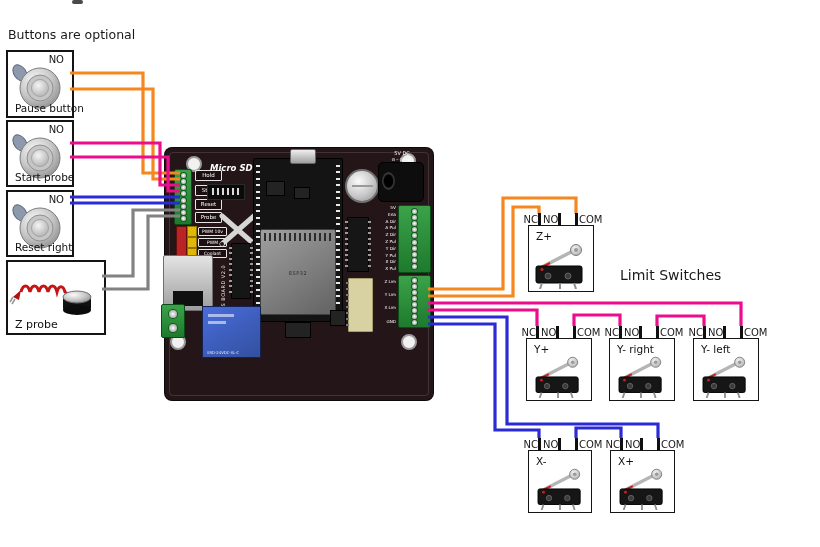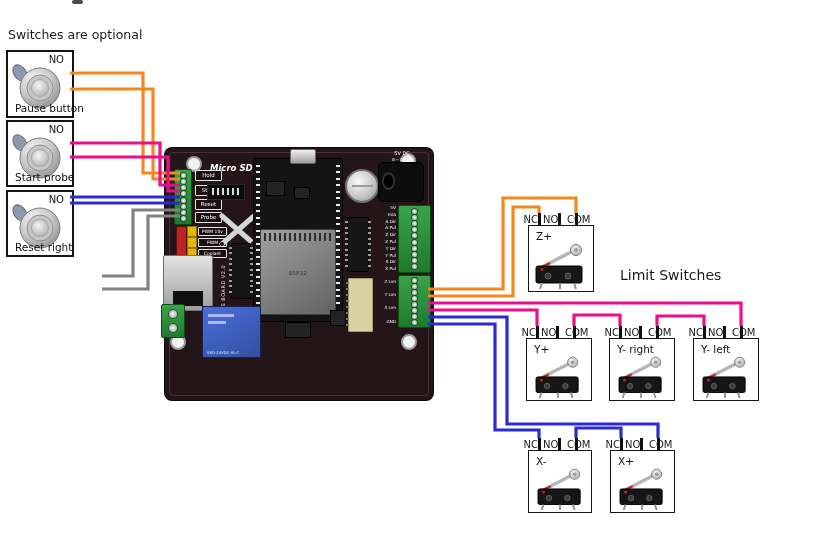--- a/index.html
+++ b/index.html
@@ -10,21 +10,21 @@
   .cbox{position:absolute;background:#fff;border:2px solid #141414;}
   .cap-label{position:absolute;left:7px;bottom:2px;font-size:10.5px;color:#111;white-space:nowrap;}
   .no-label{position:absolute;right:8px;top:2px;font-size:10px;color:#111;}
   
   .sw-box{position:absolute;background:#fff;border:1.6px solid #141414;}
   .sw-name{position:absolute;left:7px;top:4px;font-size:10.5px;color:#111;white-space:nowrap;}
   .stub{position:absolute;width:3.2px;height:13px;top:-13px;background:#101010;}
   .pin-label{position:absolute;top:-12px;font-size:10px;color:#181818;white-space:nowrap;}
   .pin-nc{left:-6px;width:15px;text-align:right;}
   .pin-no{left:14px;width:15px;text-align:right;}
-  .pin-com{left:38px;}
+  .pin-com{left:50px;}
   
   .board{position:absolute;left:165px;top:148px;width:268px;height:252px;background:#241518;border-radius:7px;box-shadow:0 0 0 1px #0a0a0a;}
   .frame{position:absolute;inset:4px;border:1px solid rgba(255,255,255,0.13);border-radius:4px;}
   .hole{position:absolute;width:12px;height:12px;border-radius:50%;background:#f1f1f1;border:2px solid #9a9a9a;}
   .term{position:absolute;background:linear-gradient(#3ba24a,#1e7a2d);border:1px solid #0c4d16;border-radius:2px;display:flex;flex-direction:column;align-items:center;justify-content:space-around;padding:2px 0;box-sizing:border-box;}
   .screw{width:5px;height:5px;border-radius:50%;background:radial-gradient(#fdfdfd,#8b8b8b);box-shadow:0 0 0 1px #145c1e;}
   .lblbox{position:absolute;border:1px solid #e6e6e6;color:#fff;font-size:5.5px;line-height:8px;text-align:center;border-radius:1px;background:rgba(0,0,0,0.25);white-space:nowrap;overflow:hidden;}
   .pin-col{position:absolute;display:flex;flex-direction:column;}
   .pin-col span{display:block;text-align:right;color:#fff;font-size:4.3px;line-height:6.8px;white-space:nowrap;}
   .pin-col.wide span{line-height:13.2px;font-size:4.1px;}
@@ -75,21 +75,21 @@
       </radialGradient>
       <radialGradient id="gKnob" cx="40%" cy="35%" r="80%">
         <stop offset="0%" stop-color="#f4f4f4"></stop>
           <stop offset="100%" stop-color="#a8a8a8"></stop>
       </radialGradient>
     </defs>
   </svg>
 
   <div class="smudge" style="left:72px;top:0;width:11px;height:4px"></div>
 
-  <div class="note" style="left:8px;top:27px">Switches are optional</div>
+  <div class="note" style="left:8px;top:27px">Buttons are optional</div>
   <div class="note limit-title" style="left:620px;top:267px">Limit Switches</div>
 
   <div class="cbox" style="left:6px;top:50px;width:64px;height:64px">
     <span class="no-label">NO</span>
     <svg width="60" height="46" style="position:absolute;left:1px;top:12px" viewBox="0 0 60 46">
       <g>
           <ellipse cx="11" cy="9" rx="6" ry="9" transform="rotate(-35 11 9)" fill="#8d99ad" stroke="#5d6678" stroke-width="1"></ellipse>
       <circle cx="31" cy="24" r="20" fill="url(#gSilver)" stroke="#7d7d7d" stroke-width="1"></circle>
       <circle cx="31" cy="24" r="13" fill="#c6c6c6" stroke="#8f8f8f" stroke-width="1"></circle>
       <circle cx="31" cy="24" r="8.5" fill="url(#gKnob)" stroke="#9a9a9a" stroke-width="0.8"></circle>
@@ -117,20 +117,33 @@
       <g>
           <ellipse cx="11" cy="9" rx="6" ry="9" transform="rotate(-35 11 9)" fill="#8d99ad" stroke="#5d6678" stroke-width="1"></ellipse>
       <circle cx="31" cy="24" r="20" fill="url(#gSilver)" stroke="#7d7d7d" stroke-width="1"></circle>
       <circle cx="31" cy="24" r="13" fill="#c6c6c6" stroke="#8f8f8f" stroke-width="1"></circle>
       <circle cx="31" cy="24" r="8.5" fill="url(#gKnob)" stroke="#9a9a9a" stroke-width="0.8"></circle>
         </g>
     </svg>
     <span class="cap-label">Reset right</span>
   </div>
 
+  <div class="cbox" style="left:6px;top:260px;width:96px;height:71px">
+    <svg width="90" height="50" style="position:absolute;left:1px;top:4px" viewBox="0 0 90 50">
+      <g>
+        <path d="M12,24 l-8,7 l6,3 z" fill="#b01212"></path>
+        <path d="M4,31 l-3,5 M6,33 l-3,5" stroke="#999" stroke-width="1.6" fill="none"></path>
+        <path d="M12,26 c2,-8 7,-8 9,0 c2,-8 7,-8 9,0 c2,-8 7,-8 9,0 c2,-8 7,-8 9,0 c2,-7 6,-7 8,0 q6,3 10,8" stroke="#c41616" stroke-width="3" fill="none"></path>
+        <rect x="54" y="31" width="28" height="13" rx="2" fill="#101010"></rect>
+        <ellipse cx="68" cy="44" rx="14" ry="5" fill="#0b0b0b"></ellipse>
+        <ellipse cx="68" cy="31" rx="14" ry="6" fill="url(#gSilver)" stroke="#6f6f6f" stroke-width="1"></ellipse>
+      </g>
+    </svg>
+    <span class="cap-label" style="font-size:11px">Z probe</span>
+  </div>
 
   <div class="board">
     <div class="frame"></div>
     <div class="hole" style="left:21px;top:8px"></div>
     <div class="hole" style="left:235px;top:5px"></div>
     <div class="hole" style="left:5px;top:186px"></div>
     <div class="hole" style="left:236px;top:186px"></div>
 
     <div class="term" style="left:9px;top:21px;width:18px;height:56px">
       <span class="screw"></span>

